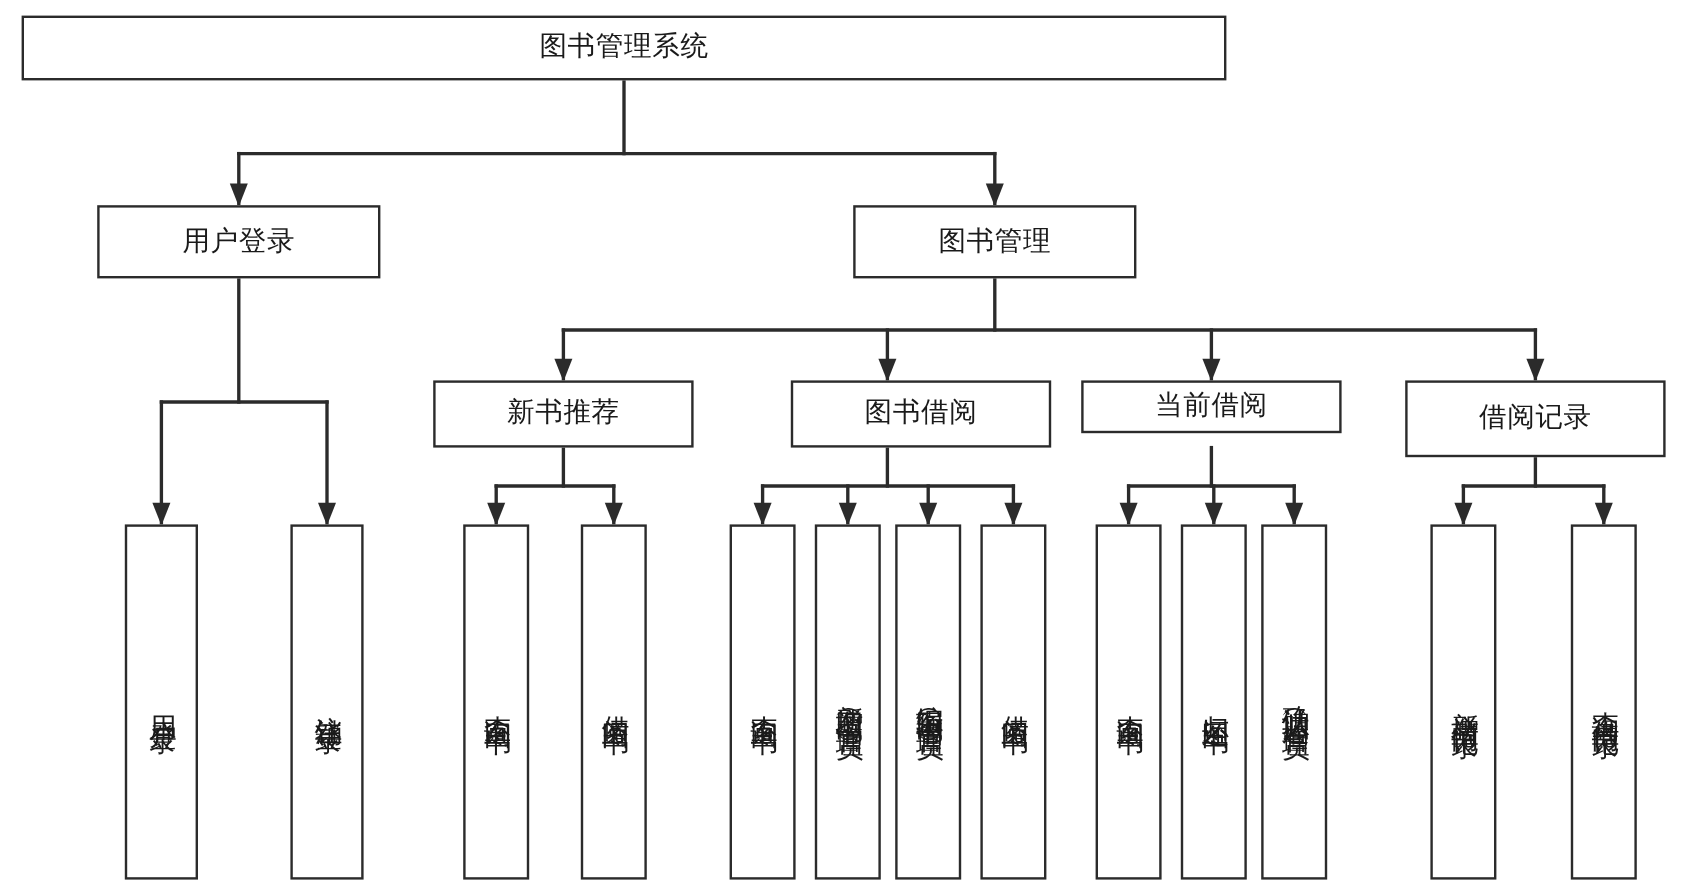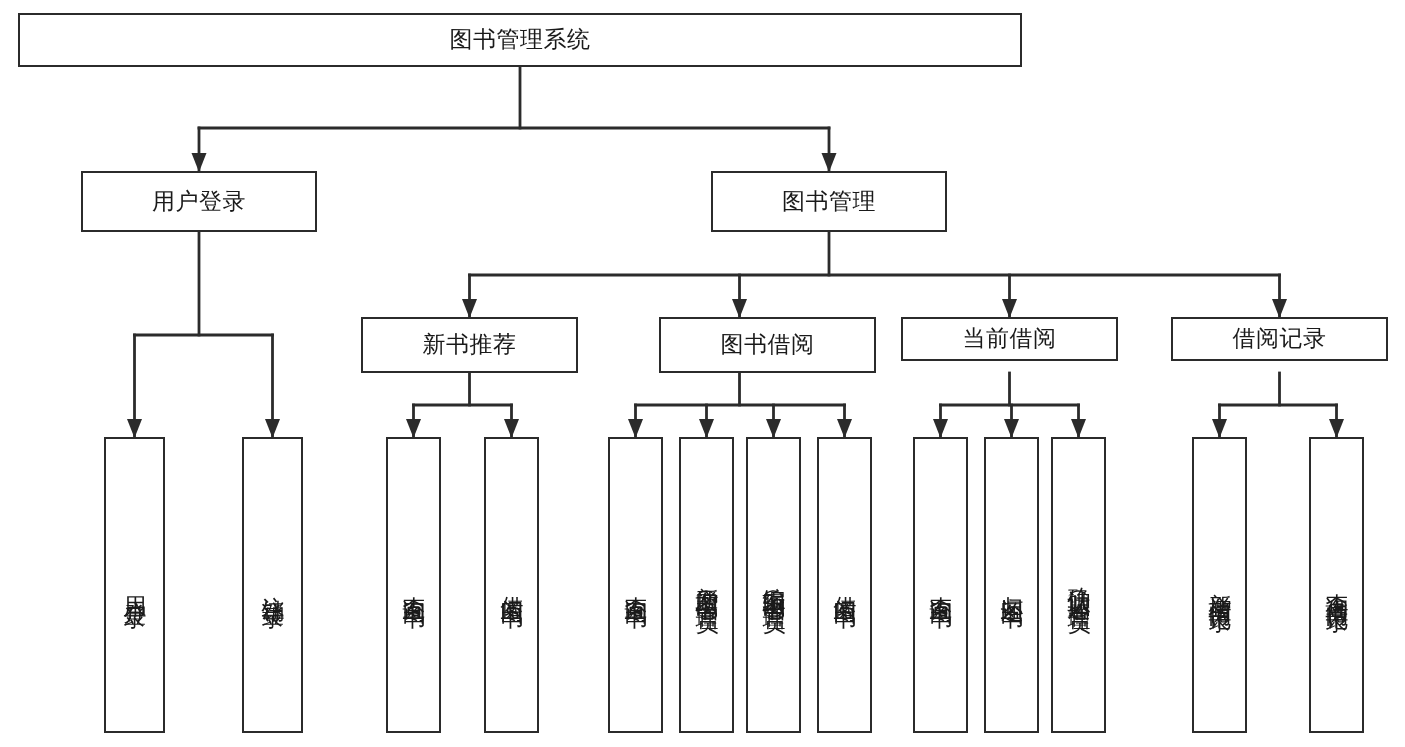--- a/index.html
+++ b/index.html
@@ -140,21 +140,21 @@
       </div>
       <div class="node horiz" style="left: 361px; top: 317px; width: 217px; height: 56px; border-color: rgb(43, 43, 43); background: rgb(255, 255, 255);">
         <span class="node-label" style="color: rgb(26, 26, 26);">新书推荐</span>
       </div>
       <div class="node horiz" style="left: 631px; top: 317px; width: 217px; height: 56px; border-color: rgb(43, 43, 43); background: rgb(255, 255, 255); margin-left: 28px;">
         <span class="node-label" style="color: rgb(26, 26, 26);">图书借阅</span>
       </div>
       <div class="node horiz" style="left: 901px; top: 317px; width: 217px; height: 44px; border-color: rgb(43, 43, 43); background: rgb(255, 255, 255);">
         <span class="node-label" style="color: rgb(26, 26, 26);">当前借阅</span>
       </div>
-      <div class="node horiz" style="left: 1171px; top: 317px; width: 217px; height: 44px; border-color: rgb(43, 43, 43); background: rgb(255, 255, 255);">
+      <div class="node horiz" style="left: 1171px; top: 317px; width: 217px; height: 64px; border-color: rgb(43, 43, 43); background: rgb(255, 255, 255);">
         <span class="node-label" style="color: rgb(26, 26, 26);">借阅记录</span>
       </div>
       <div class="node vert" style="left: 104px; top: 437px; width: 61px; height: 296px; border-color: rgb(43, 43, 43); background: rgb(255, 255, 255);">
         <span class="node-label" style="color: rgb(26, 26, 26);">用户登录</span>
       </div>
       <div class="node vert" style="left: 242px; top: 437px; width: 61px; height: 296px; border-color: rgb(43, 43, 43); background: rgb(255, 255, 255);">
         <span class="node-label" style="color: rgb(26, 26, 26);">注销登录</span>
       </div>
       <div class="node vert" style="left: 386px; top: 437px; width: 55px; height: 296px; border-color: rgb(43, 43, 43); background: rgb(255, 255, 255);">
         <span class="node-label" style="color: rgb(26, 26, 26);">查询图书</span>

